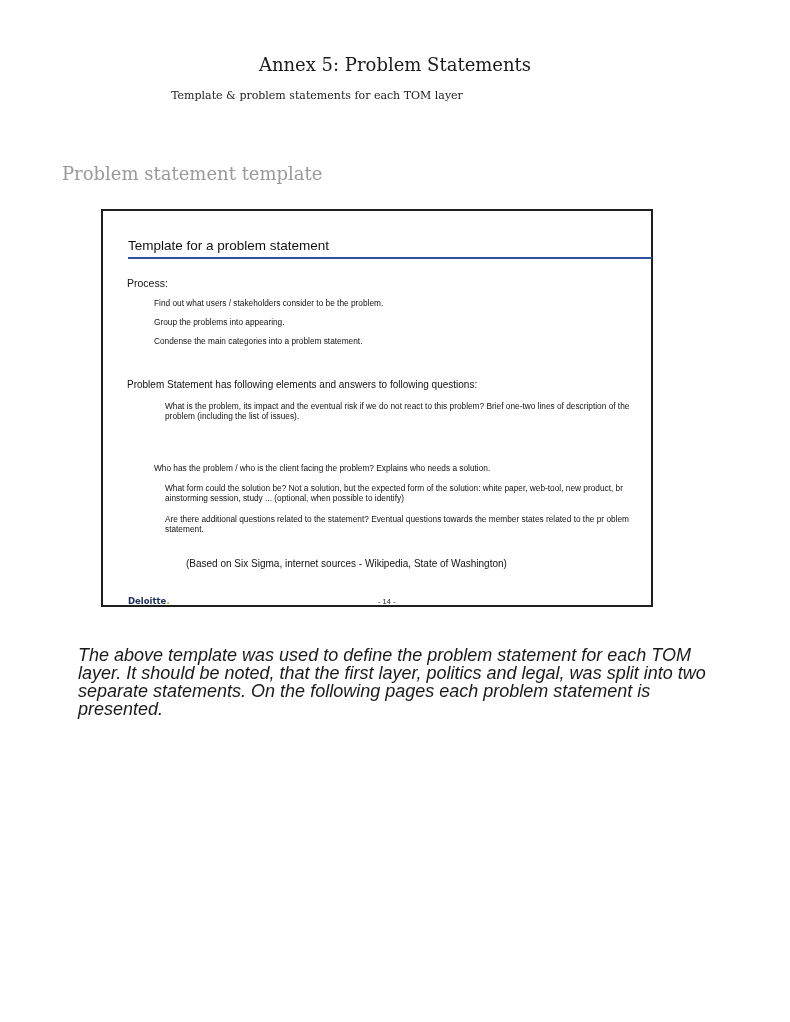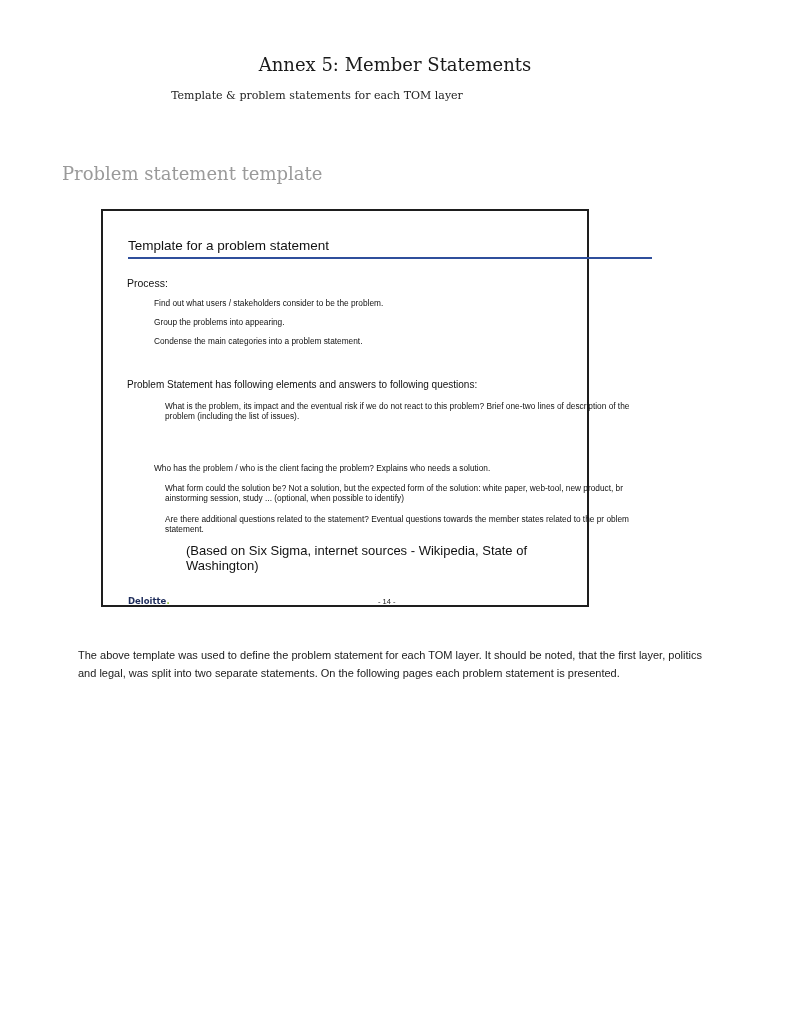--- a/index.html
+++ b/index.html
@@ -39,21 +39,21 @@
       top: 163px;
       left: 62px;
       font-family: "DejaVu Serif", "Liberation Serif", serif;
       font-size: 18px;
       color: #9a9a9a;
     }
     .slide {
       position: absolute;
       top: 209px;
       left: 101px;
-      width: 488px;
+      width: 552px;
       height: 398px;
       border: 2px solid #1e1e1e;
       box-sizing: border-box;
       background: #fff;
       font-family: "Liberation Sans", sans-serif;
     }
     .slide-title {
       position: absolute;
       top: 27px;
       left: 25px;
@@ -84,21 +84,21 @@
       top: 168px; left: 24px; font-size: 10px;
     }
     .t-q {
       left: 62px; width: 478px; font-size: 8.3px;
     }
     .t-q-0 { top: 191px; }
     .t-q-1 { top: 222px; }
     .t-who { top: 253px; left: 51px; font-size: 8.3px; }
     .t-q-2 { top: 273px; }
     .t-q-3 { top: 304px; }
-    .t-based { top: 333px; left: 51px; font-size: 13px; padding-left: 32px; }
+    .t-based { top: 347px; left: 51px; font-size: 10px; padding-left: 32px; }
     .slide-logo {
       position: absolute;
       top: 385px;
       left: 25px;
       font-family: "DejaVu Sans", sans-serif;
       font-weight: bold;
       font-size: 8.5px;
       color: #1c2b5a;
     }
     .slide-logo .dot {
@@ -110,29 +110,30 @@
       left: 275px;
       font-size: 7.5px;
       color: #222;
     }
     .body-para {
       position: absolute;
       top: 646px;
       left: 78px;
       width: 630px;
       font-family: "Liberation Sans", sans-serif;
-      font-size: 11px;
+      font-size: 18px;
       line-height: 18px;
       color: #1a1a1a;
+      font-style: italic;
     }
   </style>
 </head>
 <body>
 
-<div class="doc-title">Annex 5: Member Statements</div>
+<div class="doc-title">Annex 5: Problem Statements</div>
 <div class="doc-subtitle">Template &amp; problem statements for each TOM layer</div>
 <div class="section-heading">Problem statement template</div>
 
 <div class="slide">
   <div class="slide-title">Template for a problem statement</div>
   <div class="slide-rule"></div>
 
   <div class="slide-text t-process">Process:</div>
   <div class="slide-text t-step t-step-0">Find out what users / stakeholders consider to be the problem.</div>
   <div class="slide-text t-step t-step-1">Group the problems into appearing.</div>

